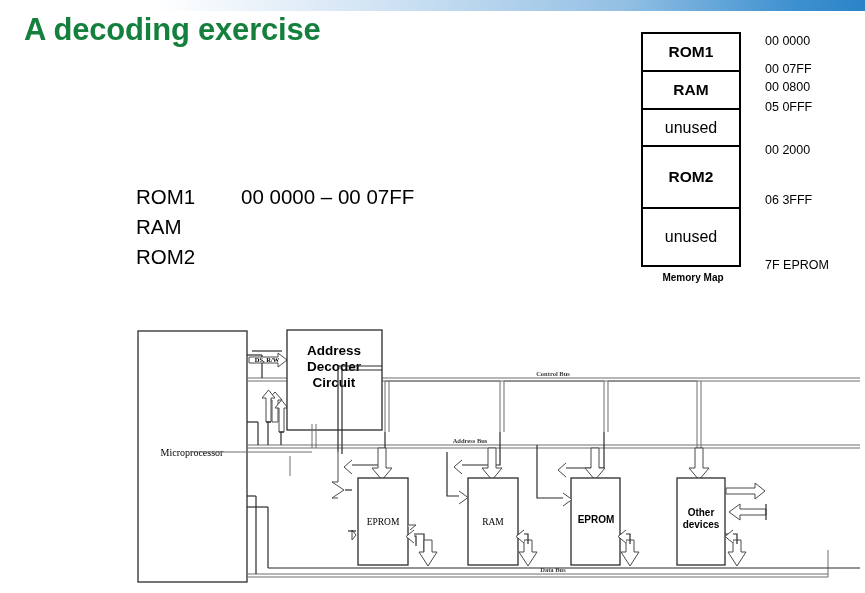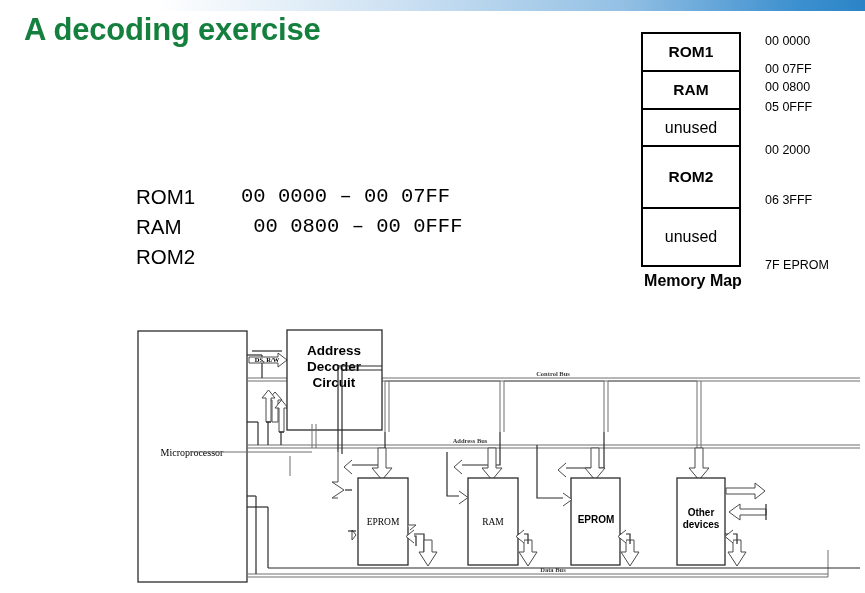--- a/index.html
+++ b/index.html
@@ -25,34 +25,34 @@
   #body-text{
     position:absolute;left:38px;top:118px;width:530px;
     font-size:20.5px;line-height:27px;color:#000;
   }
   #mem-list{
     position:absolute;left:136px;top:182px;
     font-size:20.5px;line-height:30px;color:#000;
   }
   #mem-list .row{display:flex;}
   #mem-list .nm{width:105px;flex:0 0 105px;}
-  #mem-list .rg{white-space:pre;font-family:Liberation Mono, monospace;}
+  #mem-list .rg{white-space:pre;}
   
   #memmap{position:absolute;left:641px;top:32px;width:100px;}
   #memmap .cell{
     border:2px solid #000;border-bottom:none;
     box-sizing:border-box;
     display:flex;align-items:center;justify-content:center;
     font-size:16px;color:#000;
   }
   #memmap .cell.last{border-bottom:2px solid #000;}
   #memmap .cell.b{font-weight:bold;font-size:15.5px;}
   #memmap-label{
     position:absolute;left:641px;top:272px;width:104px;
-    text-align:center;font-size:16px;font-weight:bold;color:#000;
+    text-align:center;font-size:10px;font-weight:bold;color:#000;
   }
   .addr{
     position:absolute;left:748px;font-size:12.5px;color:#000;white-space:nowrap;margin-left:17px;
   }
   
   #diagram{position:absolute;left:0;top:300px;width:865px;height:293px;}
   #diagram svg{display:block;}
   .lbl-bold{font-family:"Liberation Sans",sans-serif;font-weight:bold;fill:#000;}
   .lbl-serif{font-family:"Liberation Serif",serif;fill:#000;}
   .bus-lbl{font-family:"Liberation Serif",serif;font-weight:bold;fill:#3b3b3b;}
@@ -67,21 +67,20 @@
 <div id="body-text">
 </div>
 
 <div id="mem-list">
   <div class="row">
     <span class="nm">ROM1</span>
     <span class="rg">00 0000 – 00 07FF</span>
   </div>
   <div class="row">
     <span class="nm">RAM</span>
-    <span class="rg"> 00 0800 – 00 0FFF</span>
   </div>
   <div class="row">
     <span class="nm">ROM2</span>
   </div>
 </div>
 
 <div id="memmap">
   <div class="cell b" style="height:38px">ROM1</div>
   <div class="cell b" style="height:38px">RAM</div>
   <div class="cell" style="height:37px">unused</div>

